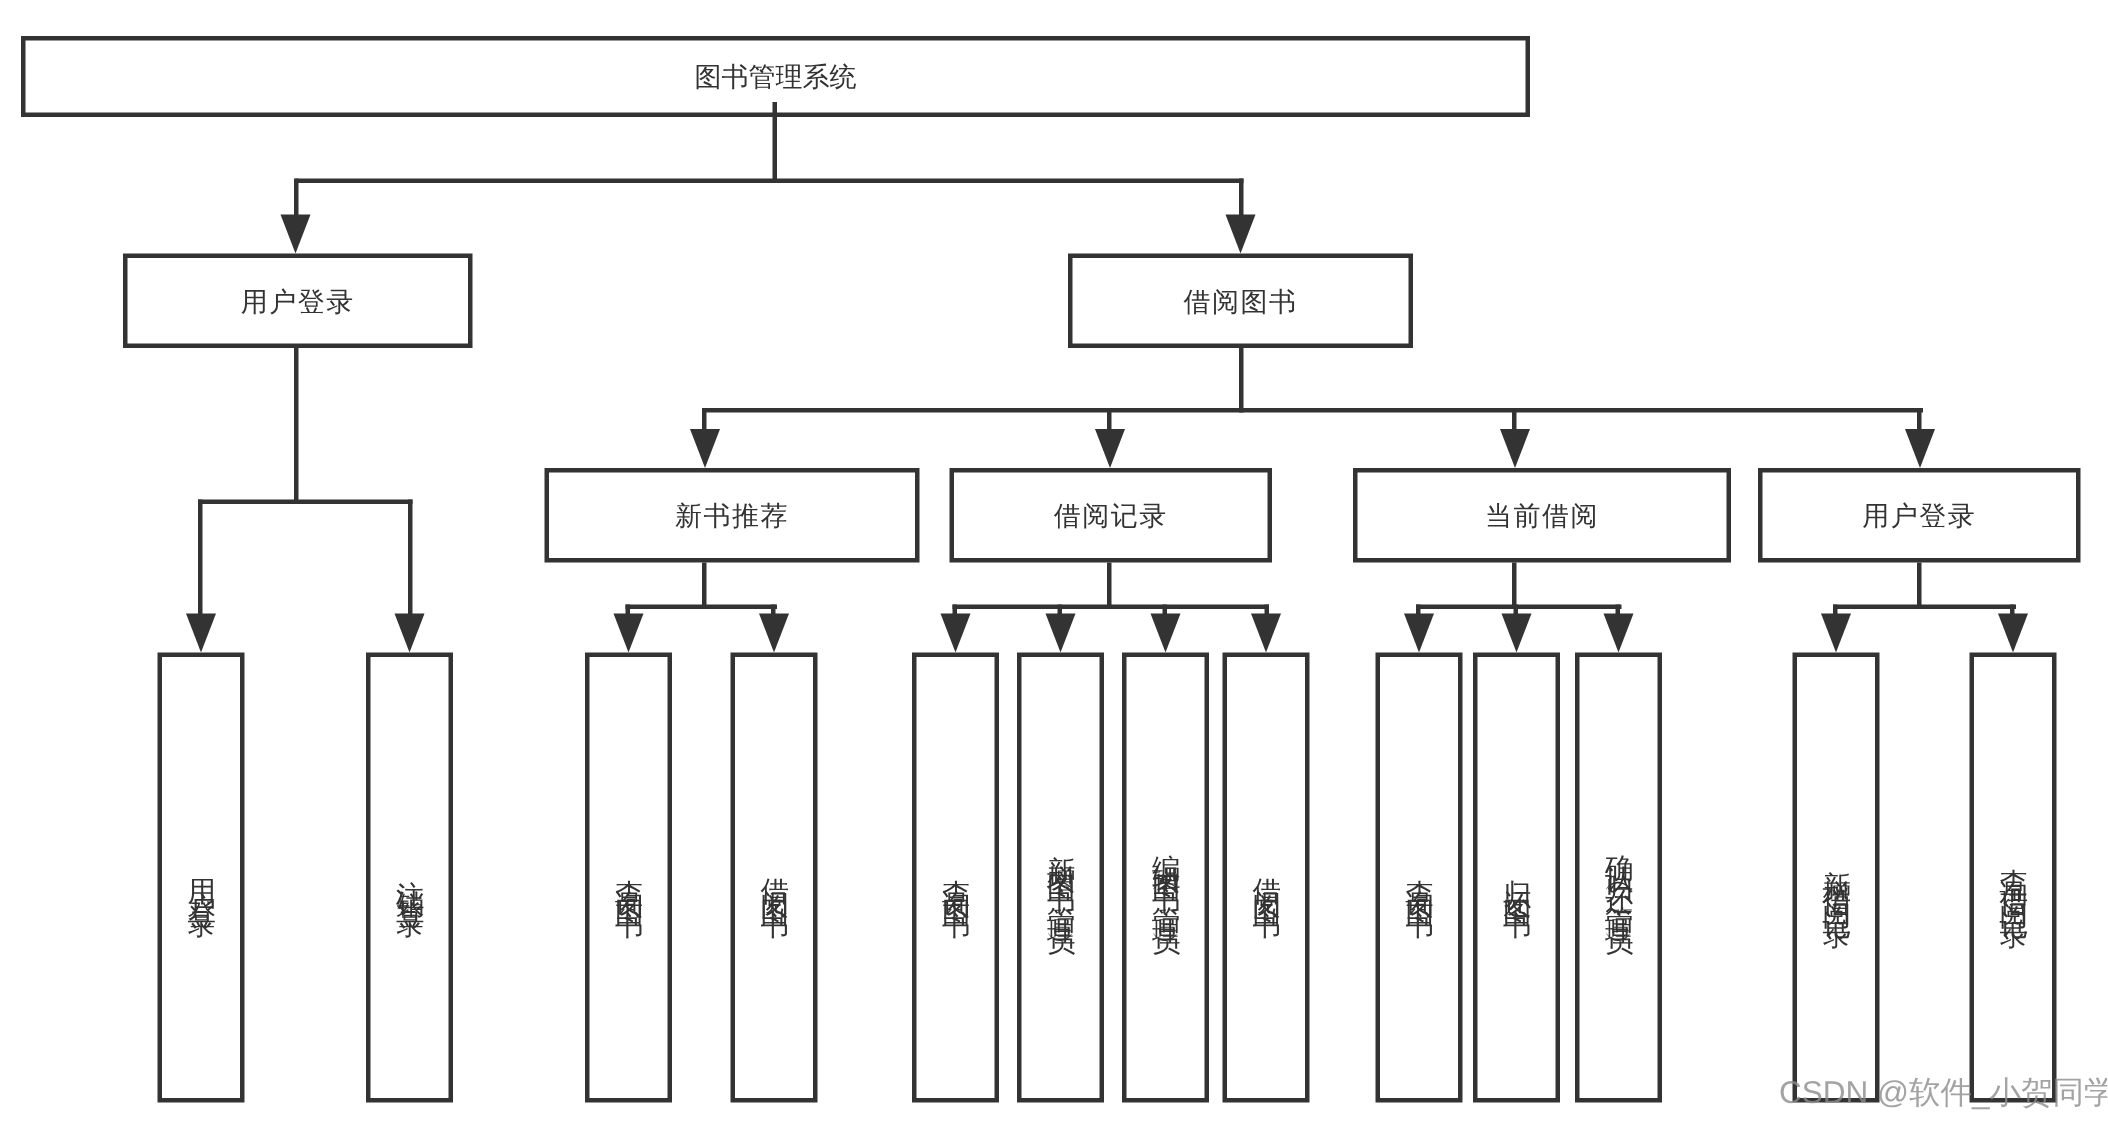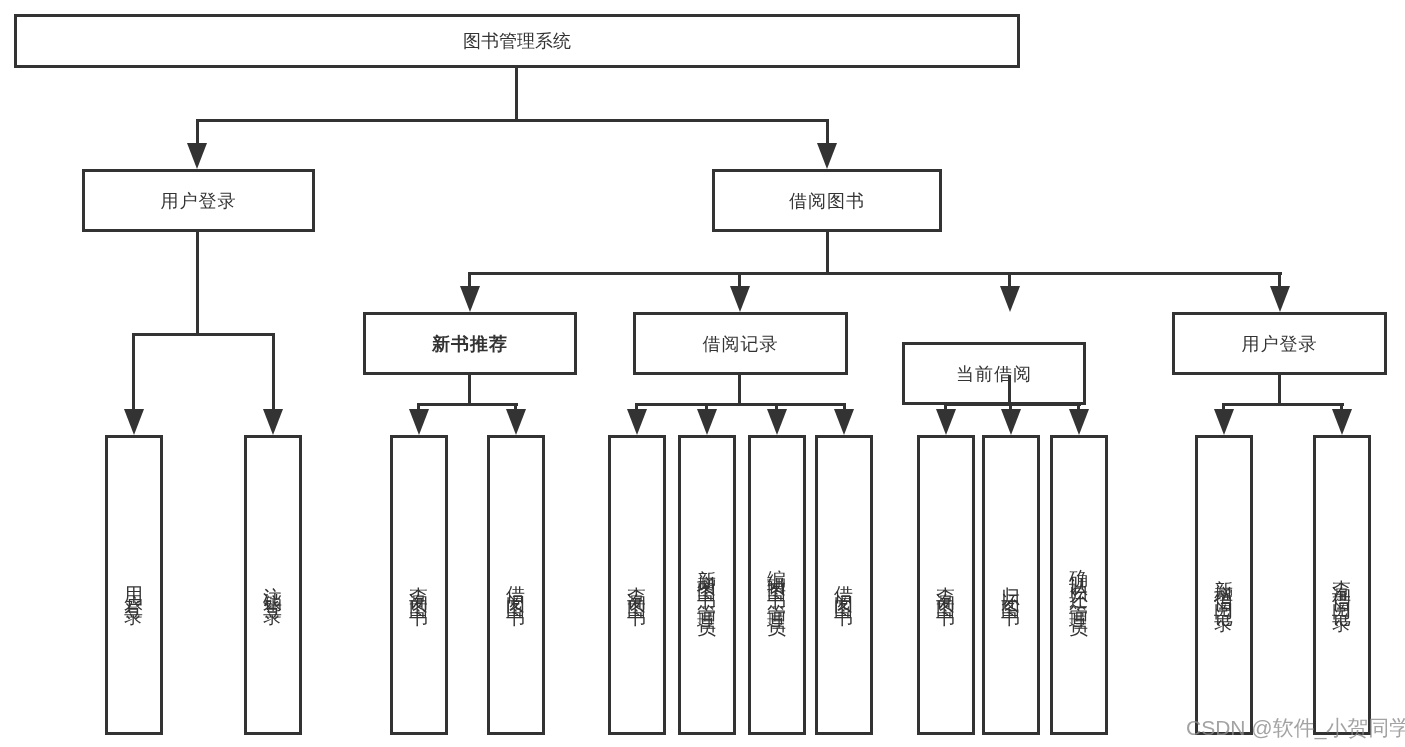--- a/index.html
+++ b/index.html
@@ -49,21 +49,21 @@
     color:rgba(140,140,140,0.8);
     white-space:nowrap;
     z-index:10;
   }
 </style>
 </head>
 <body>
 
 <div id="canvas">
 
-  <div class="box root-box" style="left:14px;top:14px;width:1006px;height:54px;">
+  <div class="box root-box" style="left:14px;top:24px;width:1006px;height:54px;">
     <span>图书管理系统</span>
   </div>
 
   <div class="vline" style="left:515px;top:68px;height:52px;"></div>
   <div class="hline" style="left:197px;top:119px;width:632px;"></div>
   <div class="vline" style="left:196px;top:119px;height:26px;"></div>
   <div class="arrow" style="left:187px;top:143px;"></div>
   <div class="vline" style="left:826px;top:119px;height:26px;"></div>
   <div class="arrow" style="left:817px;top:143px;"></div>
 
@@ -85,27 +85,27 @@
   <div class="hline" style="left:469px;top:272px;width:813px;"></div>
   <div class="vline" style="left:468px;top:272px;height:16px;"></div>
   <div class="arrow" style="left:460px;top:286px;"></div>
   <div class="vline" style="left:738px;top:272px;height:16px;"></div>
   <div class="arrow" style="left:730px;top:286px;"></div>
   <div class="vline" style="left:1008px;top:272px;height:16px;"></div>
   <div class="arrow" style="left:1000px;top:286px;"></div>
   <div class="vline" style="left:1278px;top:272px;height:16px;"></div>
   <div class="arrow" style="left:1270px;top:286px;"></div>
 
-  <div class="box h-label" style="left:363px;top:312px;width:214px;height:63px;font-weight:bold;">
+  <div class="box h-label" style="left:363px;top:312px;width:250px;height:63px;">
     <span>新书推荐</span>
   </div>
   <div class="box h-label" style="left:633px;top:312px;width:215px;height:63px;">
     <span>借阅记录</span>
   </div>
-  <div class="box h-label" style="left:902px;top:312px;width:184px;height:63px;margin-top:30px;">
+  <div class="box h-label" style="left:902px;top:312px;width:252px;height:63px;">
     <span>当前借阅</span>
   </div>
   <div class="box h-label" style="left:1172px;top:312px;width:215px;height:63px;">
     <span>用户登录</span>
   </div>
 
   <div class="vline" style="left:468px;top:375px;height:31px;"></div>
   <div class="hline" style="left:417px;top:403px;width:101px;"></div>
   <div class="vline" style="left:417px;top:403px;height:8px;"></div>
   <div class="arrow" style="left:409px;top:409px;"></div>

